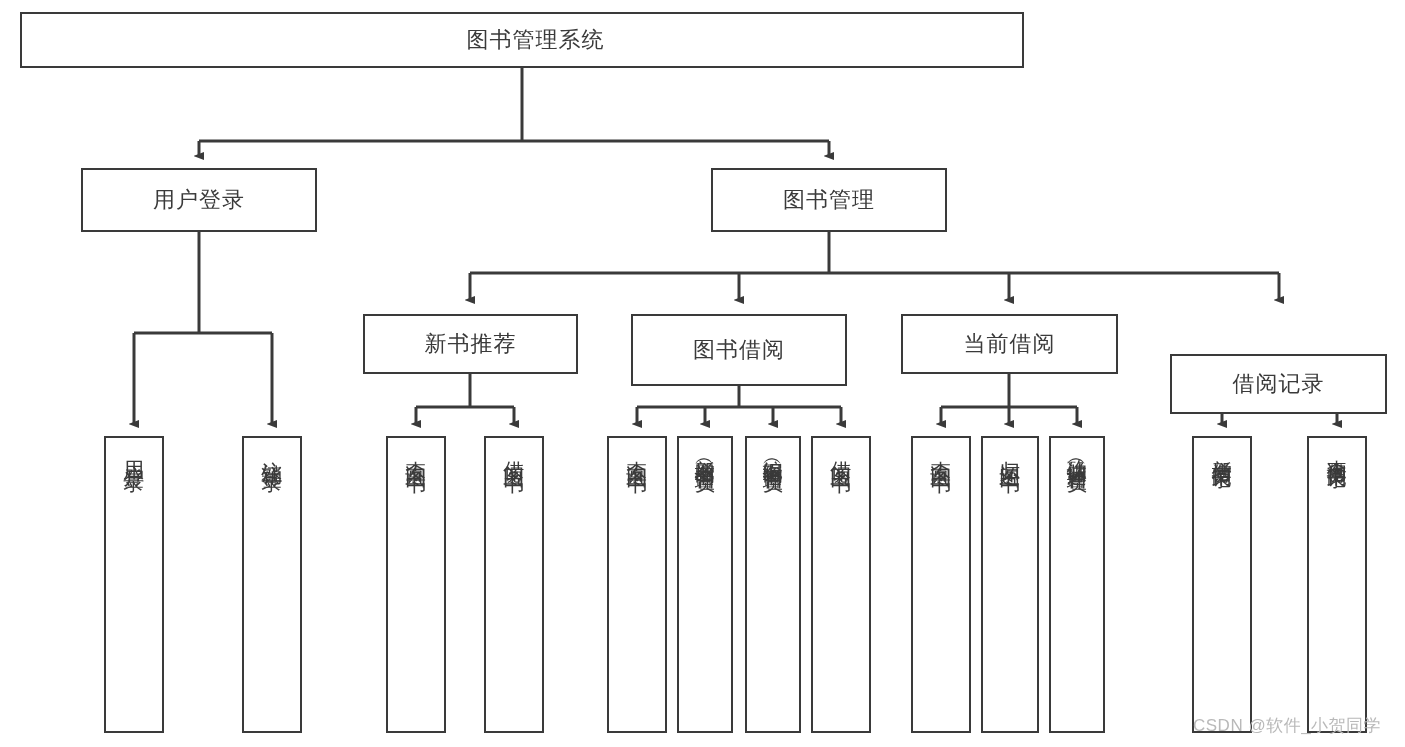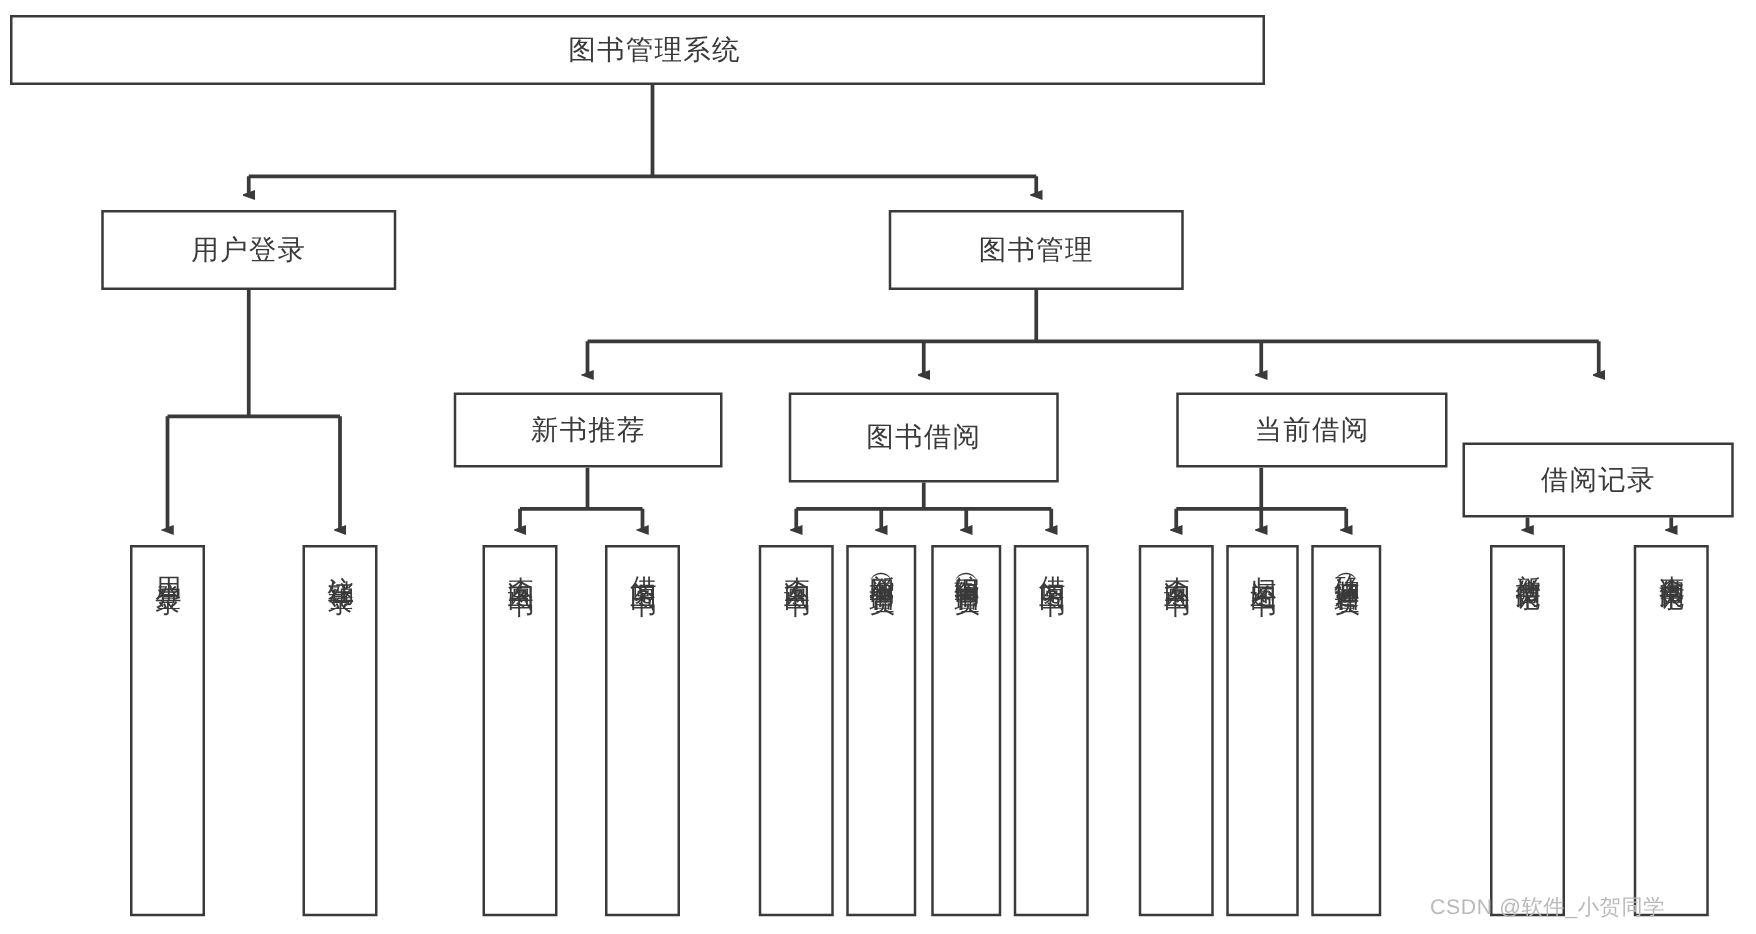--- a/index.html
+++ b/index.html
@@ -116,38 +116,38 @@
       <path d="M1009,407 L1009,424" marker-end="url(#arrow)"></path>
       <path d="M1077,407 L1077,424" marker-end="url(#arrow)"></path>
 
       <path d="M1279,374 L1279,407"></path>
       <path d="M1222,407 L1337,407"></path>
       <path d="M1222,407 L1222,424" marker-end="url(#arrow)"></path>
       <path d="M1337,407 L1337,424" marker-end="url(#arrow)"></path>
     </g>
   </svg>
 
-  <div class="node root hbox" style="left:8px; top:12px; width:1004px; height:56px;padding-left:27px;">
+  <div class="node root hbox" style="left:20px; top:12px; width:1004px; height:56px;padding-left:27px;">
     <span class="label">图书管理系统</span>
   </div>
 
   <div class="node hbox" style="left:81px; top:168px; width:236px; height:64px;">
     <span class="label">用户登录</span>
   </div>
   <div class="node hbox" style="left:711px; top:168px; width:236px; height:64px;">
     <span class="label">图书管理</span>
   </div>
 
   <div class="node hbox" style="left:363px; top:314px; width:215px; height:60px;">
     <span class="label">新书推荐</span>
   </div>
   <div class="node hbox" style="left:631px; top:314px; width:216px; height:72px;">
     <span class="label">图书借阅</span>
   </div>
-  <div class="node hbox" style="left:901px; top:314px; width:217px; height:60px;margin-left:40px;">
+  <div class="node hbox" style="left:901px; top:314px; width:217px; height:60px;">
     <span class="label">当前借阅</span>
   </div>
   <div class="node hbox" style="left:1170px; top:314px; width:217px; height:60px;margin-top:40px;">
     <span class="label">借阅记录</span>
   </div>
 
   <div class="node leaf" style="left:104px; top:436px; width:60px; height:297px;">
     <span class="label">用户登录</span>
   </div>
   <div class="node leaf" style="left:242px; top:436px; width:60px; height:297px;">
@@ -184,15 +184,15 @@
     <span class="label">确认归还（管理员）</span>
   </div>
 
   <div class="node leaf tall" style="left:1192px; top:436px; width:60px; height:297px;">
     <span class="label">新增借阅记录</span>
   </div>
   <div class="node leaf tall" style="left:1307px; top:436px; width:60px; height:297px;">
     <span class="label">查询借阅记录</span>
   </div>
 
-  <div class="watermark" style="left:1144px; top:714px;">CSDN @软件_小贺同学</div>
+  <div class="watermark" style="left:1193px; top:714px;">CSDN @软件_小贺同学</div>
 
 </div>
 
 </body></html>

